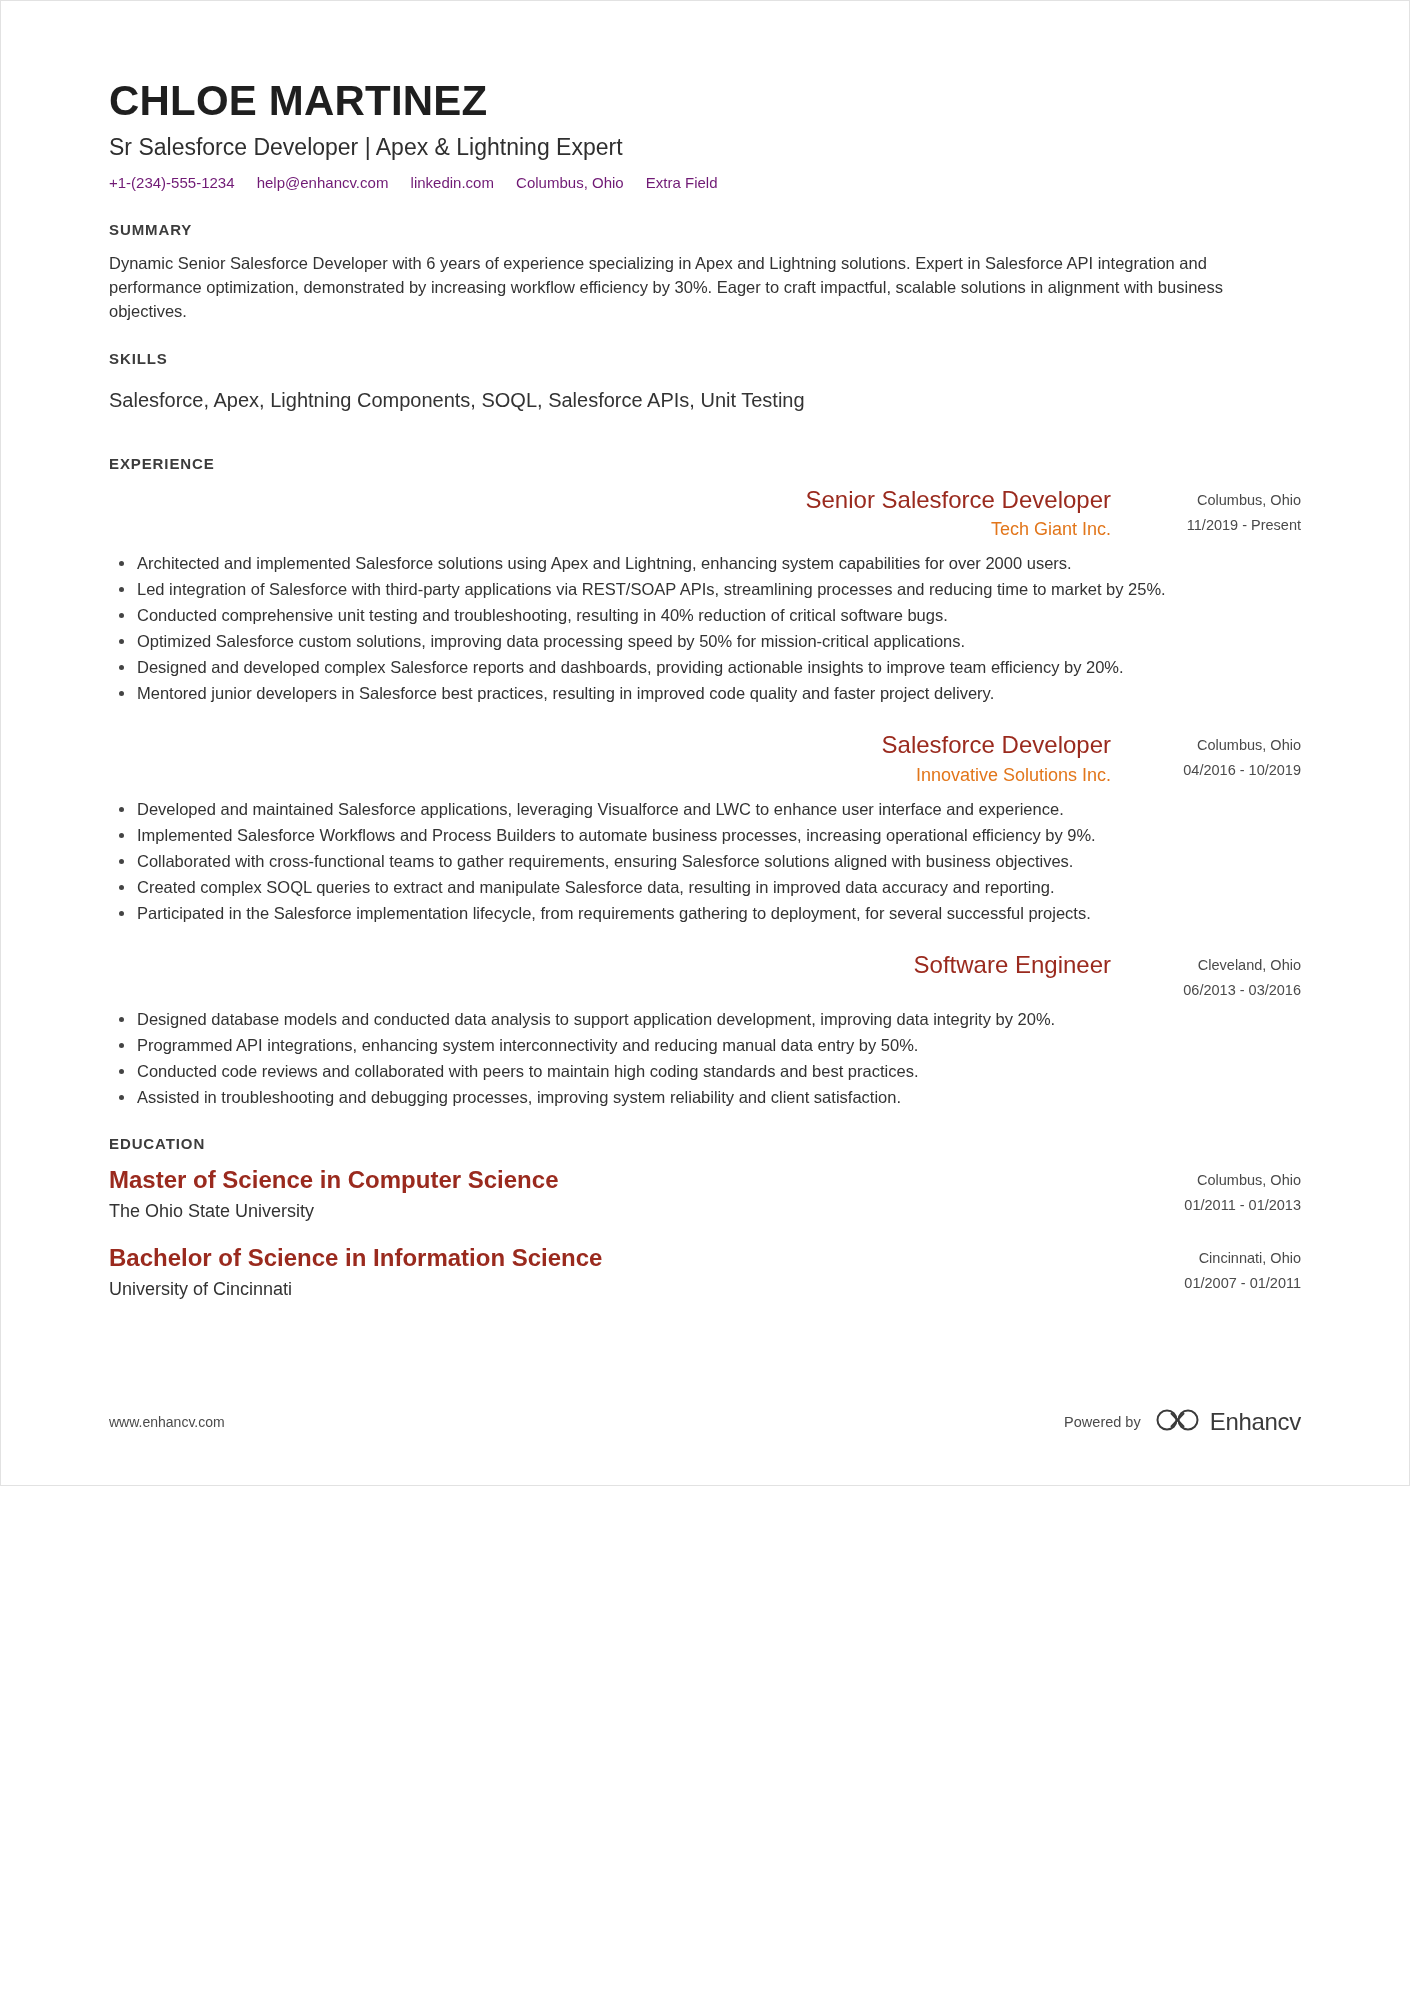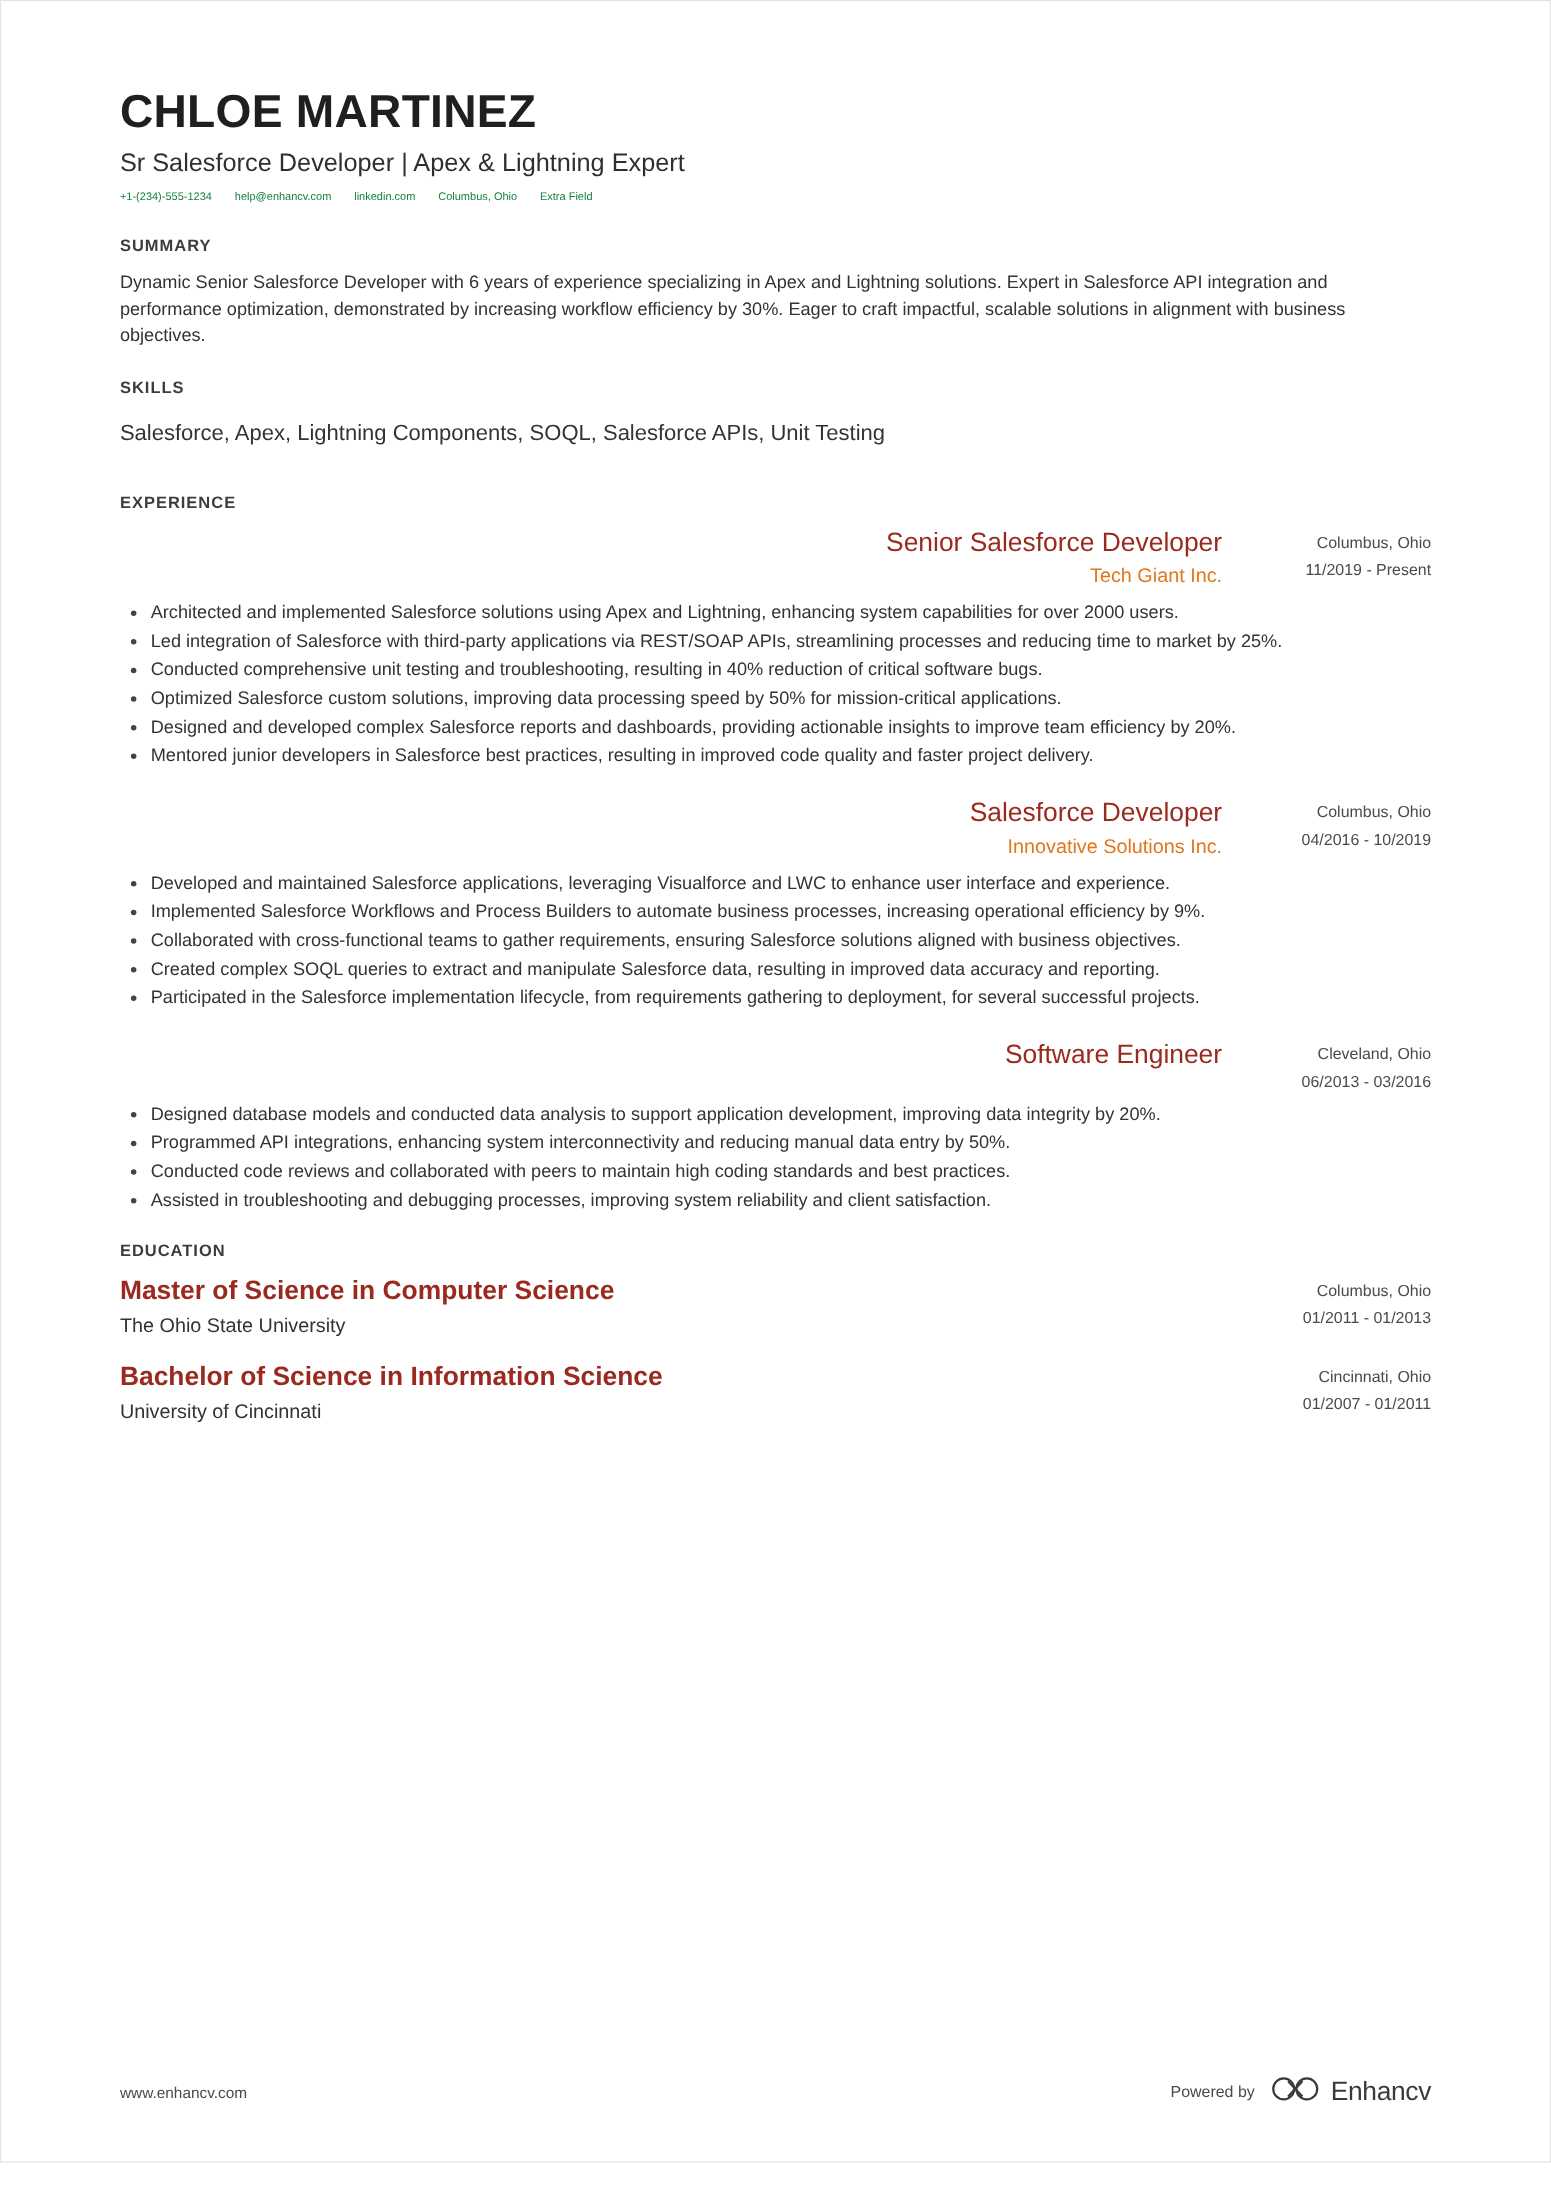--- a/index.html
+++ b/index.html
@@ -10,21 +10,21 @@
   body {
     width: 1410px;
     height: 1995px;
     font-family: "Liberation Sans", sans-serif;
     color: #2b2b2b;
     -webkit-font-smoothing: antialiased;
   }
   .page {
     position: relative;
     width: 1410px;
-    height: 1966px;
+    height: 1486px;
     box-sizing: border-box;
     background: #fff;
     border: 1px solid #e2e2e2;
     overflow: hidden;
   }
   .content {
     padding: 78px 108px 0 108px;
   }
 
   
@@ -37,22 +37,22 @@
     line-height: 1.05;
   }
   .headline {
     font-size: 23px;
     color: #2f2f2f;
     margin: 0 0 12px 0;
     font-weight: 400;
     line-height: 1.25;
   }
   .contact-row {
-    font-size: 10px;
-    color: #15803d;
+    font-size: 15px;
+    color: #701a75;
     margin-bottom: 30px;
   }
   .contact-row span.item {
     margin-right: 18px;
     white-space: nowrap;
   }
   .contact-row span.item:last-child { margin-right: 0; }
 
   
   .section {

